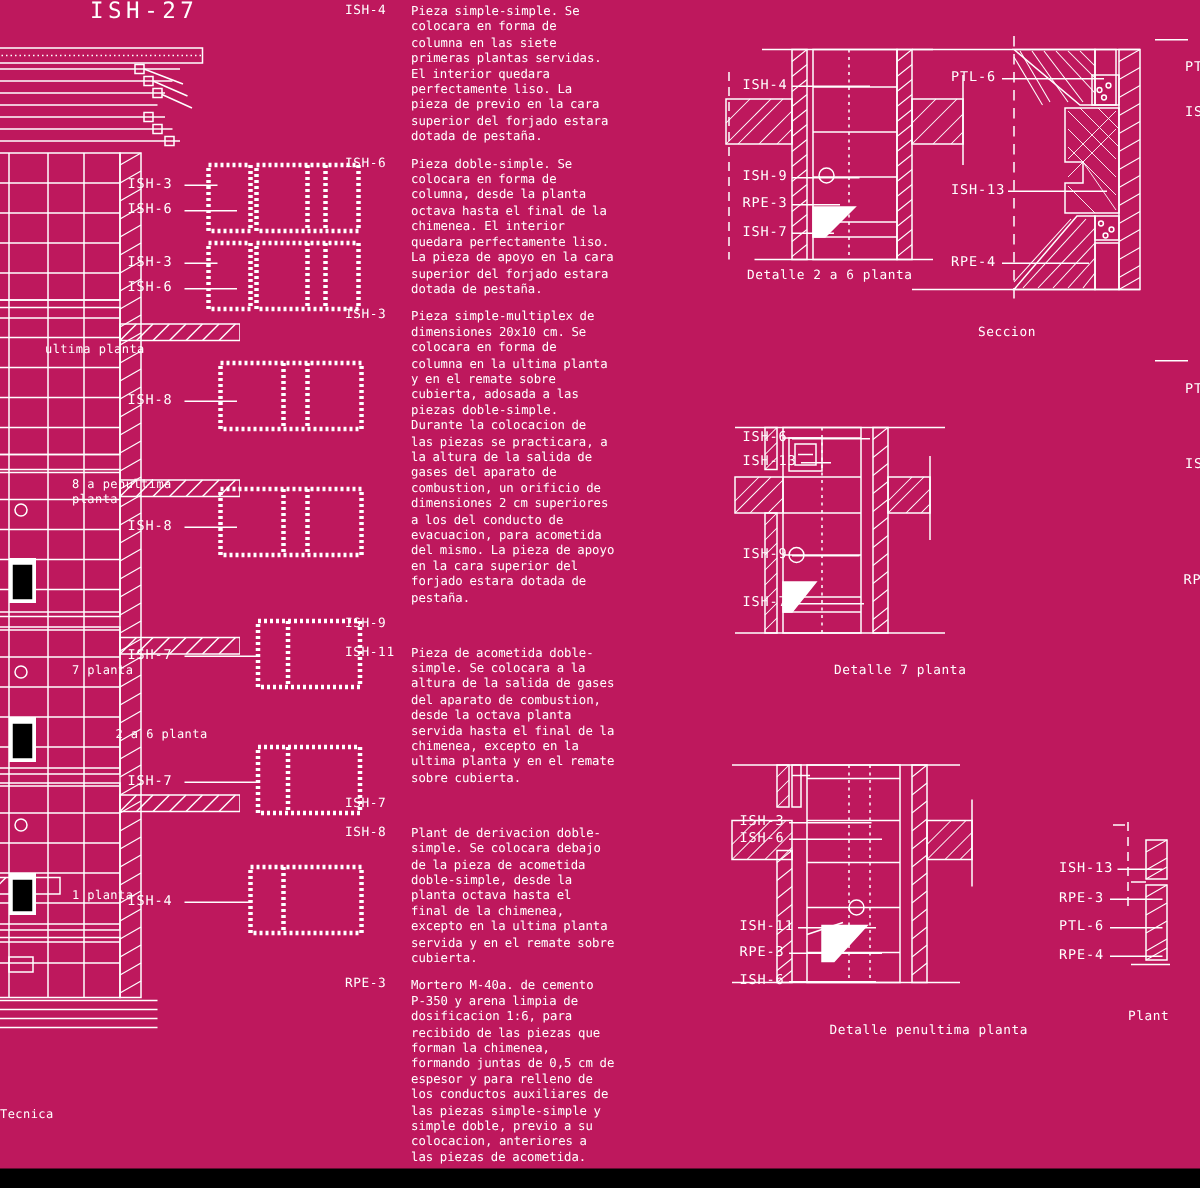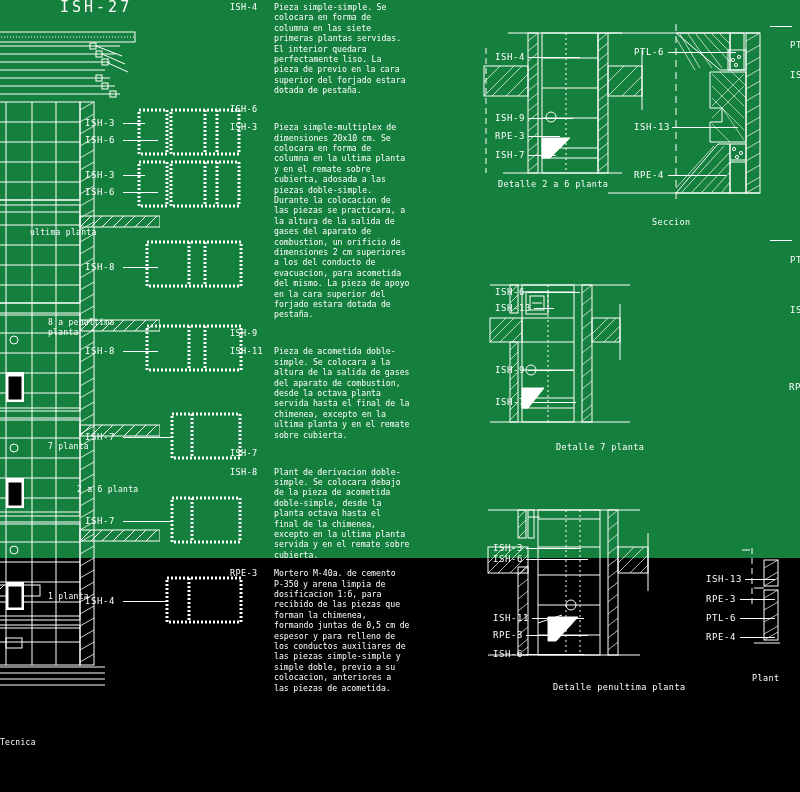--- a/index.html
+++ b/index.html
@@ -1,21 +1,21 @@
 <!DOCTYPE html>
 <html><head>
 <meta charset="utf-8">
 <style>
   html,body{margin:0;padding:0;background:#000;}
   body{
     width:800px;height:792px;overflow:hidden;position:relative;
     font-family:"DejaVu Sans Mono","Liberation Mono",monospace;
     color:#fff;
   }
-  .stage{position:absolute;left:0;top:0;width:800px;height:558px;background:#15803d;}
+  .stage{position:absolute;left:0;top:0;width:800px;height:779px;background:#be185d;}
   .abs{position:absolute;}
   .lbl{
     font-family:"DejaVu Sans Mono","Liberation Mono",monospace;
     font-size:9px;letter-spacing:.6px;color:#fff;white-space:nowrap;line-height:10px;
   }
   .lbl-sm{font-size:8px;letter-spacing:.3px;}
   .title{font-size:15px;letter-spacing:3px;color:#fff;white-space:nowrap;}
   .cap{font-size:8.5px;letter-spacing:.4px;color:#fff;white-space:nowrap;}
 
   
@@ -334,20 +334,21 @@
     </svg>
   </div>
 
   <div class="spec-col">
     <div class="spec-row">
       <div class="spec-code">ISH-4</div>
       <div class="spec-body">Pieza simple-simple. Se colocara en forma de columna en las siete primeras plantas servidas. El interior quedara perfectamente liso. La pieza de previo en la cara superior del forjado estara dotada de pestaña.</div>
     </div>
     <div class="spec-row">
       <div class="spec-code">ISH-6</div>
+      <div class="spec-body">Pieza doble-simple. Se colocara en forma de columna, desde la planta octava hasta el final de la chimenea. El interior quedara perfectamente liso. La pieza de apoyo en la cara superior del forjado estara dotada de pestaña.</div>
     </div>
     <div class="spec-row">
       <div class="spec-code">ISH-3</div>
       <div class="spec-body">Pieza simple-multiplex de dimensiones 20x10 cm. Se colocara en forma de columna en la ultima planta y en el remate sobre cubierta, adosada a las piezas doble-simple. Durante la colocacion de las piezas se practicara, a la altura de la salida de gases del aparato de combustion, un orificio de dimensiones 2 cm superiores a los del conducto de evacuacion, para acometida del mismo. La pieza de apoyo en la cara superior del forjado estara dotada de pestaña.</div>
     </div>
     <div class="spec-row">
       <div class="spec-code">ISH-9</div>
     </div>
     <div class="spec-row">
       <div class="spec-code">ISH-11</div>

